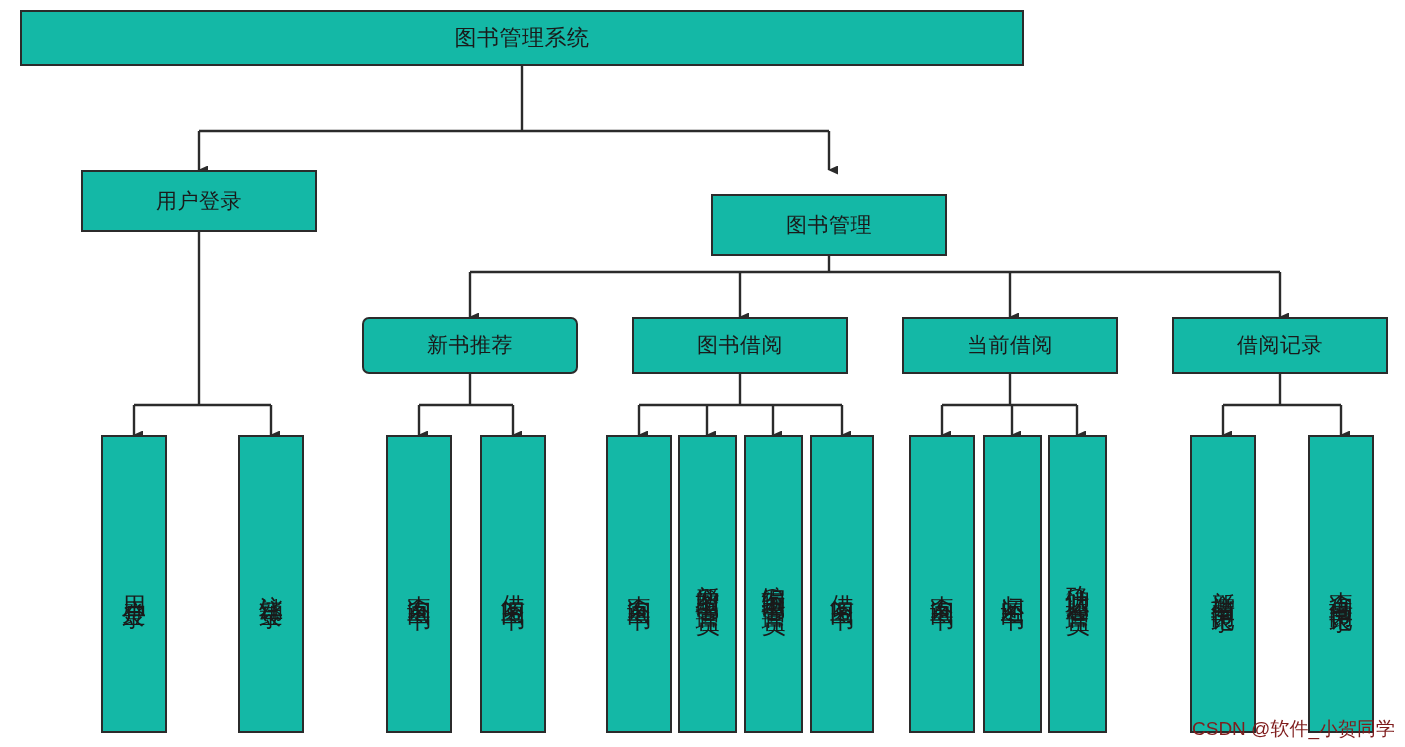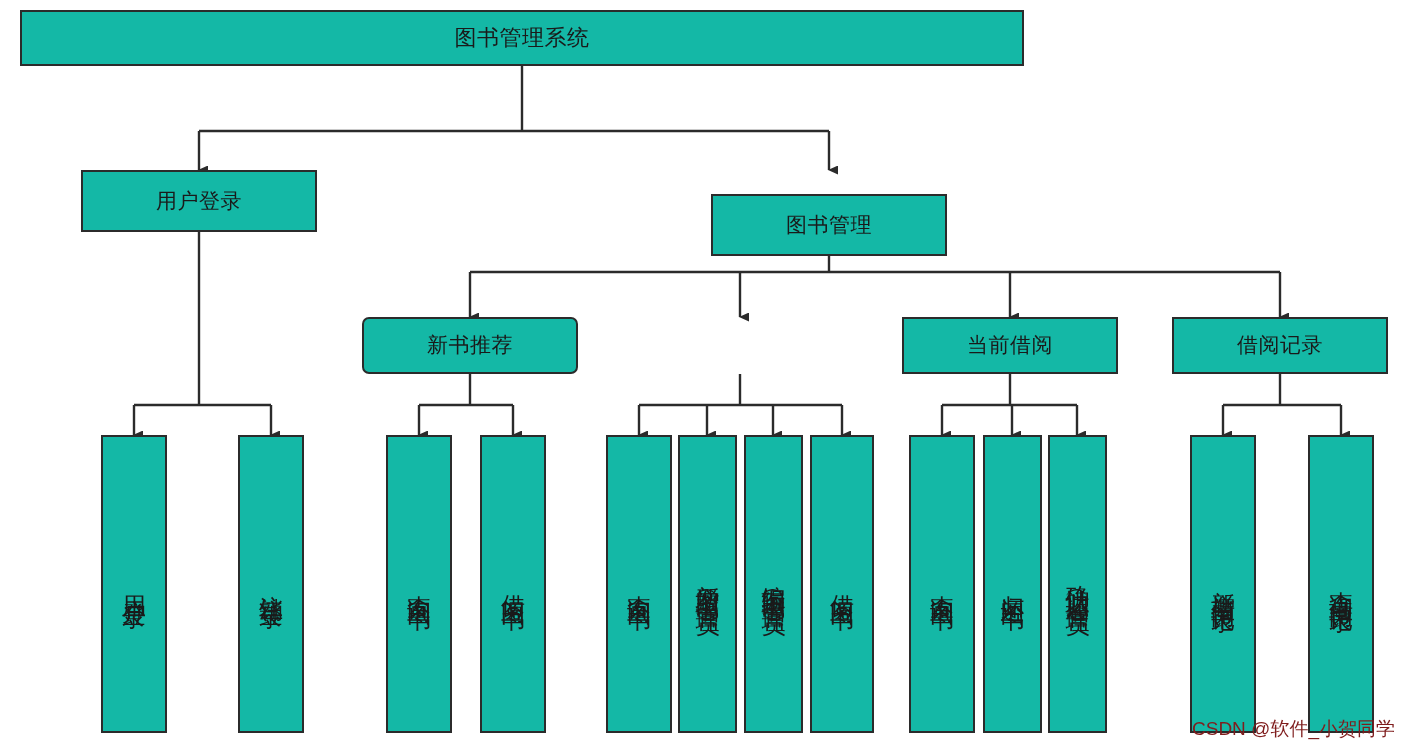--- a/index.html
+++ b/index.html
@@ -121,20 +121,23 @@
   <div class="node horiz" style="left: 81px; top: 170px; width: 236px; height: 62px;">
     <span class="label">用户登录</span>
   </div>
   <div class="node horiz" style="left: 711px; top: 170px; width: 236px; height: 62px; margin-top: 24px;">
     <span class="label">图书管理</span>
   </div>
 
   <div class="node horiz" style="left: 362px; top: 317px; width: 216px; height: 57px; border-radius: 7px;">
     <span class="label">新书推荐</span>
   </div>
+  <div class="node horiz" style="left: 632px; top: 317px; width: 216px; height: 57px;">
+    <span class="label">图书借阅</span>
+  </div>
   <div class="node horiz" style="left: 902px; top: 317px; width: 216px; height: 57px;">
     <span class="label">当前借阅</span>
   </div>
   <div class="node horiz" style="left: 1172px; top: 317px; width: 216px; height: 57px;">
     <span class="label">借阅记录</span>
   </div>
 
   <div class="node vert" style="left: 101px; top: 435px; width: 66px; height: 298px;">
     <span class="label">用户登录</span>
   </div>

